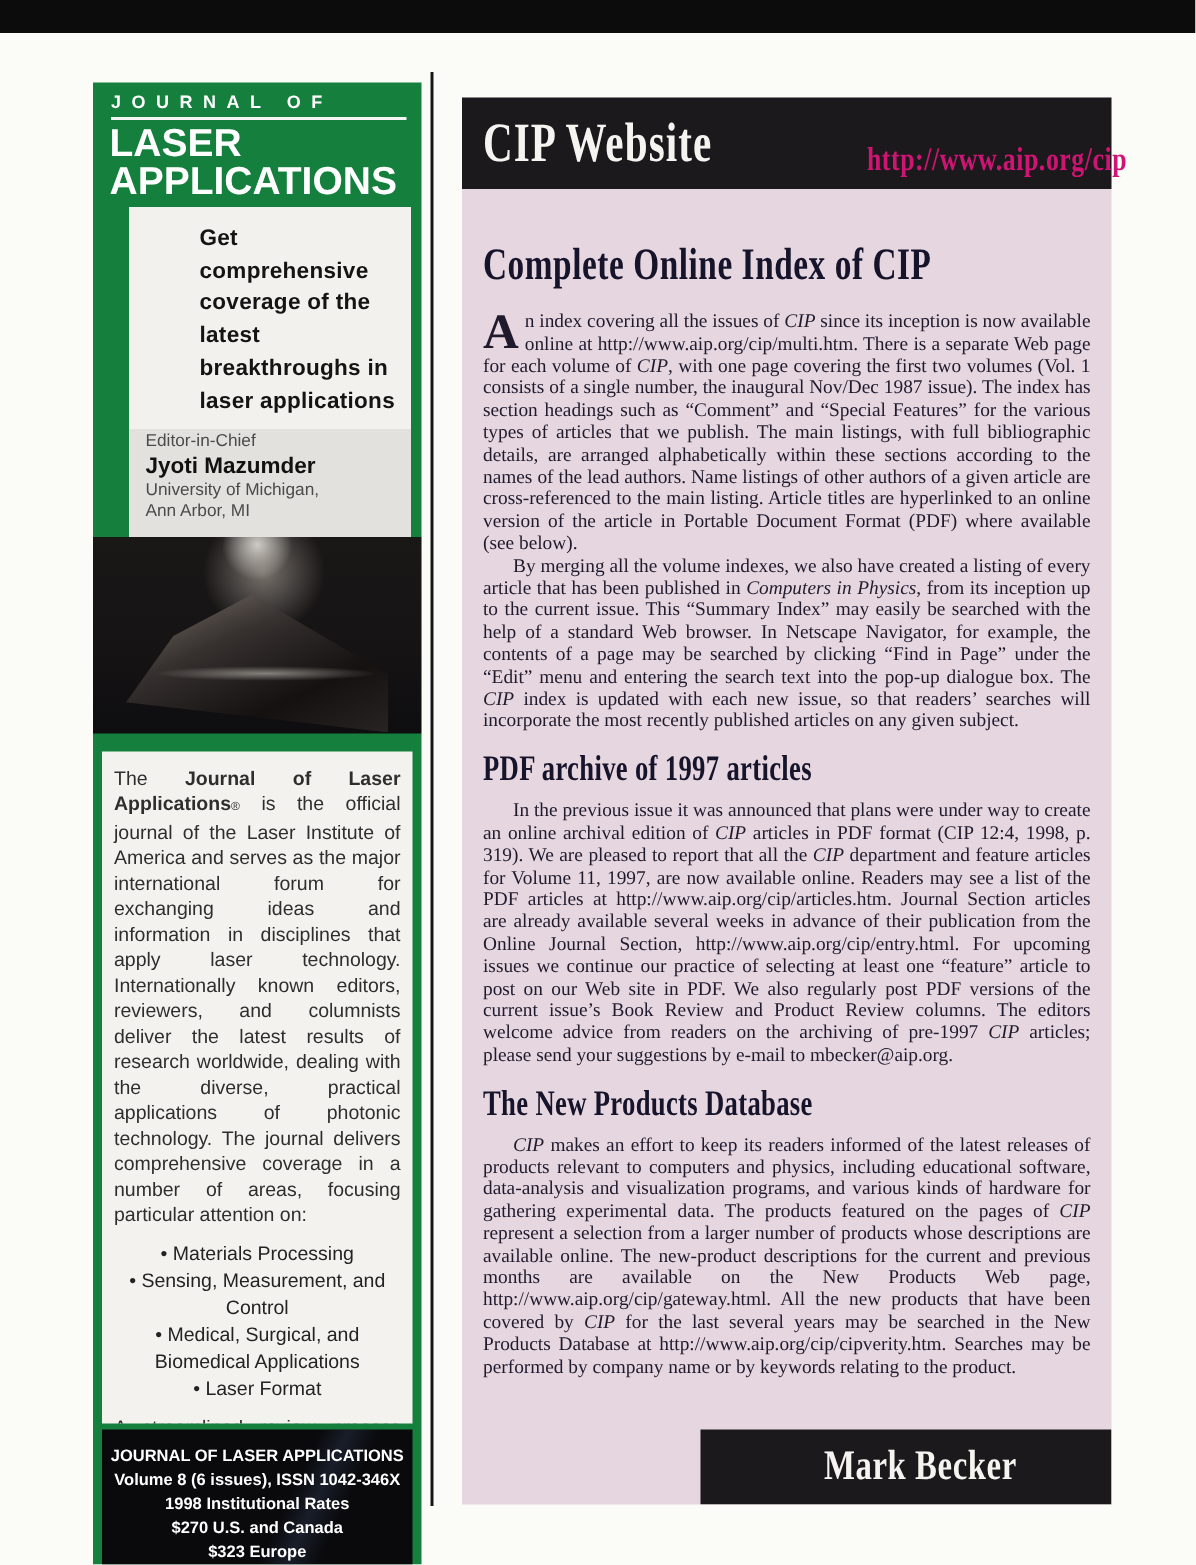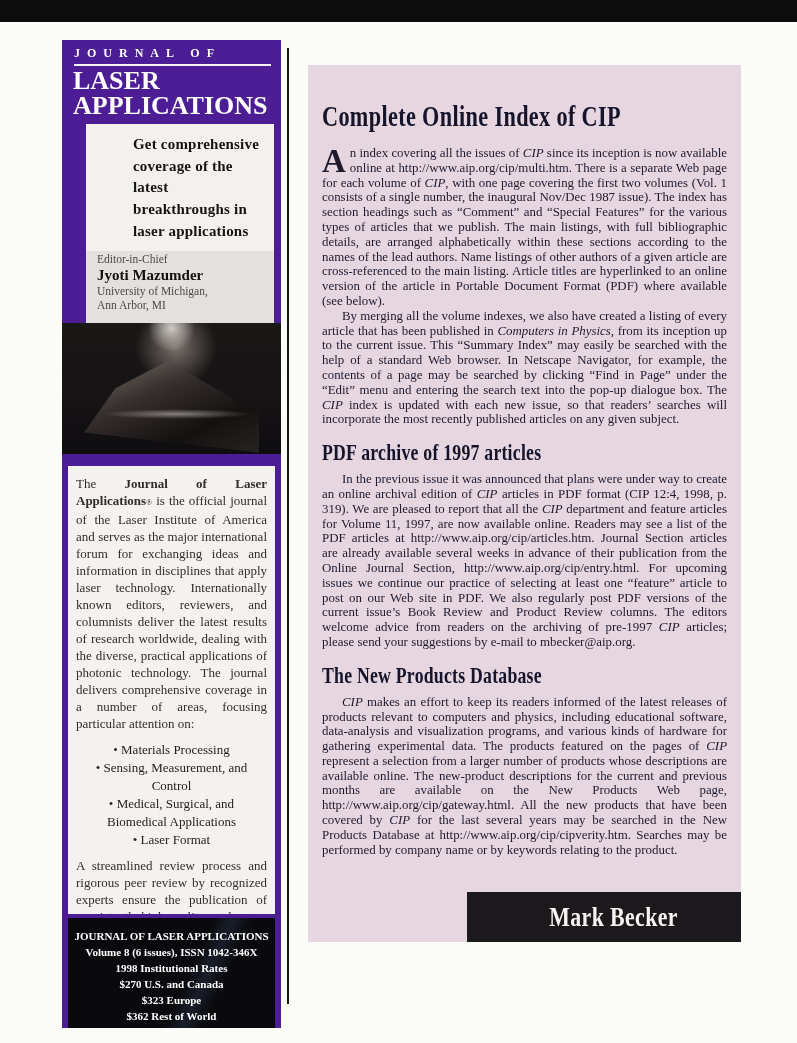--- a/index.html
+++ b/index.html
@@ -6,22 +6,22 @@
   body{
     width:797px;height:1043px;position:relative;overflow:hidden;
     background:#fbfbf8;
     font-family:"Liberation Sans", sans-serif;
     -webkit-font-smoothing:antialiased;
   }
   .scan-bar{position:absolute;left:0;top:0;width:797px;height:22px;background:#0c0c0c;}
 
   
   .ad{
-    position:absolute;left:62px;top:40px;width:219px;height:988px;
-    background:#4c1d95;overflow:hidden;font-family:Liberation Serif, serif;
+    position:absolute;left:62px;top:55px;width:219px;height:988px;
+    background:#15803d;overflow:hidden;
   }
   .ad-kicker{
     margin:6px 10px 0 12px;color:#fff;font-size:12px;font-weight:bold;
     letter-spacing:7px;border-bottom:2px solid #f5f5f5;padding-bottom:3px;
     white-space:nowrap;
   }
   .ad-title{margin:3px 0 0 11px;color:#fff;font-weight:bold;font-size:26px;line-height:0.96;letter-spacing:0px;}
   .ad-headline-box{margin:5px 7px 0 24px;background:#f3f1ee;}
   .ad-headline{
     padding:10px 8px 8px 11px;font-size:15px;font-weight:bold;color:#141414;
@@ -156,20 +156,24 @@
     <div>1998 Institutional Rates</div>
     <div>$270 U.S. and Canada</div>
     <div>$323 Europe</div>
     <div>$362 Rest of World</div>
   </div>
 </div>
 
 <div class="divider"></div>
 
 <div class="cip">
+  <div class="cip-header">
+    <span class="cip-title"><span class="condensed">CIP Website</span></span>
+    <span class="cip-url"><span class="condensed-r">http://www.aip.org/cip</span></span>
+  </div>
   <div class="cip-body">
     <div class="art-h1"><span class="condensed">Complete Online Index of CIP</span></div>
     <p><span class="dropcap">A</span><span>n index covering all the issues of <i>CIP</i> since its inception is now available online at http://www.aip.org/cip/multi.htm. There is a separate Web page for each volume of <i>CIP</i>, with one page covering the first two volumes (Vol. 1 consists of a single number, the inaugural Nov/Dec 1987 issue). The index has section headings such as “Comment” and “Special Features” for the various types of articles that we publish. The main listings, with full bibliographic details, are arranged alphabetically within these sections according to the names of the lead authors. Name listings of other authors of a given article are cross-referenced to the main listing. Article titles are hyperlinked to an online version of the article in Portable Document Format (PDF) where available (see below).</span></p>
     <p class="indent">By merging all the volume indexes, we also have created a listing of every article that has been published in <i>Computers in Physics</i>, from its inception up to the current issue. This “Summary Index” may easily be searched with the help of a standard Web browser. In Netscape Navigator, for example, the contents of a page may be searched by clicking “Find in Page” under the “Edit” menu and entering the search text into the pop-up dialogue box. The <i>CIP</i> index is updated with each new issue, so that readers’ searches will incorporate the most recently published articles on any given subject.</p>
     <div class="art-h2"><span class="condensed">PDF archive of 1997 articles</span></div>
     <p class="indent">In the previous issue it was announced that plans were under way to create an online archival edition of <i>CIP</i> articles in PDF format (CIP 12:4, 1998, p. 319). We are pleased to report that all the <i>CIP</i> department and feature articles for Volume 11, 1997, are now available online. Readers may see a list of the PDF articles at http://www.aip.org/cip/articles.htm. Journal Section articles are already available several weeks in advance of their publication from the Online Journal Section, http://www.aip.org/cip/entry.html. For upcoming issues we continue our practice of selecting at least one “feature” article to post on our Web site in PDF. We also regularly post PDF versions of the current issue’s Book Review and Product Review columns. The editors welcome advice from readers on the archiving of pre-1997 <i>CIP</i> articles; please send your suggestions by e-mail to mbecker@aip.org.</p>
     <div class="art-h2"><span class="condensed">The New Products Database</span></div>
     <p class="indent"><i>CIP</i> makes an effort to keep its readers informed of the latest releases of products relevant to computers and physics, including educational software, data-analysis and visualization programs, and various kinds of hardware for gathering experimental data. The products featured on the pages of <i>CIP</i> represent a selection from a larger number of products whose descriptions are available online. The new-product descriptions for the current and previous months are available on the New Products Web page, http://www.aip.org/cip/gateway.html. All the new products that have been covered by <i>CIP</i> for the last several years may be searched in the New Products Database at http://www.aip.org/cip/cipverity.htm. Searches may be performed by company name or by keywords relating to the product.</p>
     <div class="sig-box">
       <span class="sig-name"><span class="condensed-r">Mark Becker</span></span>

